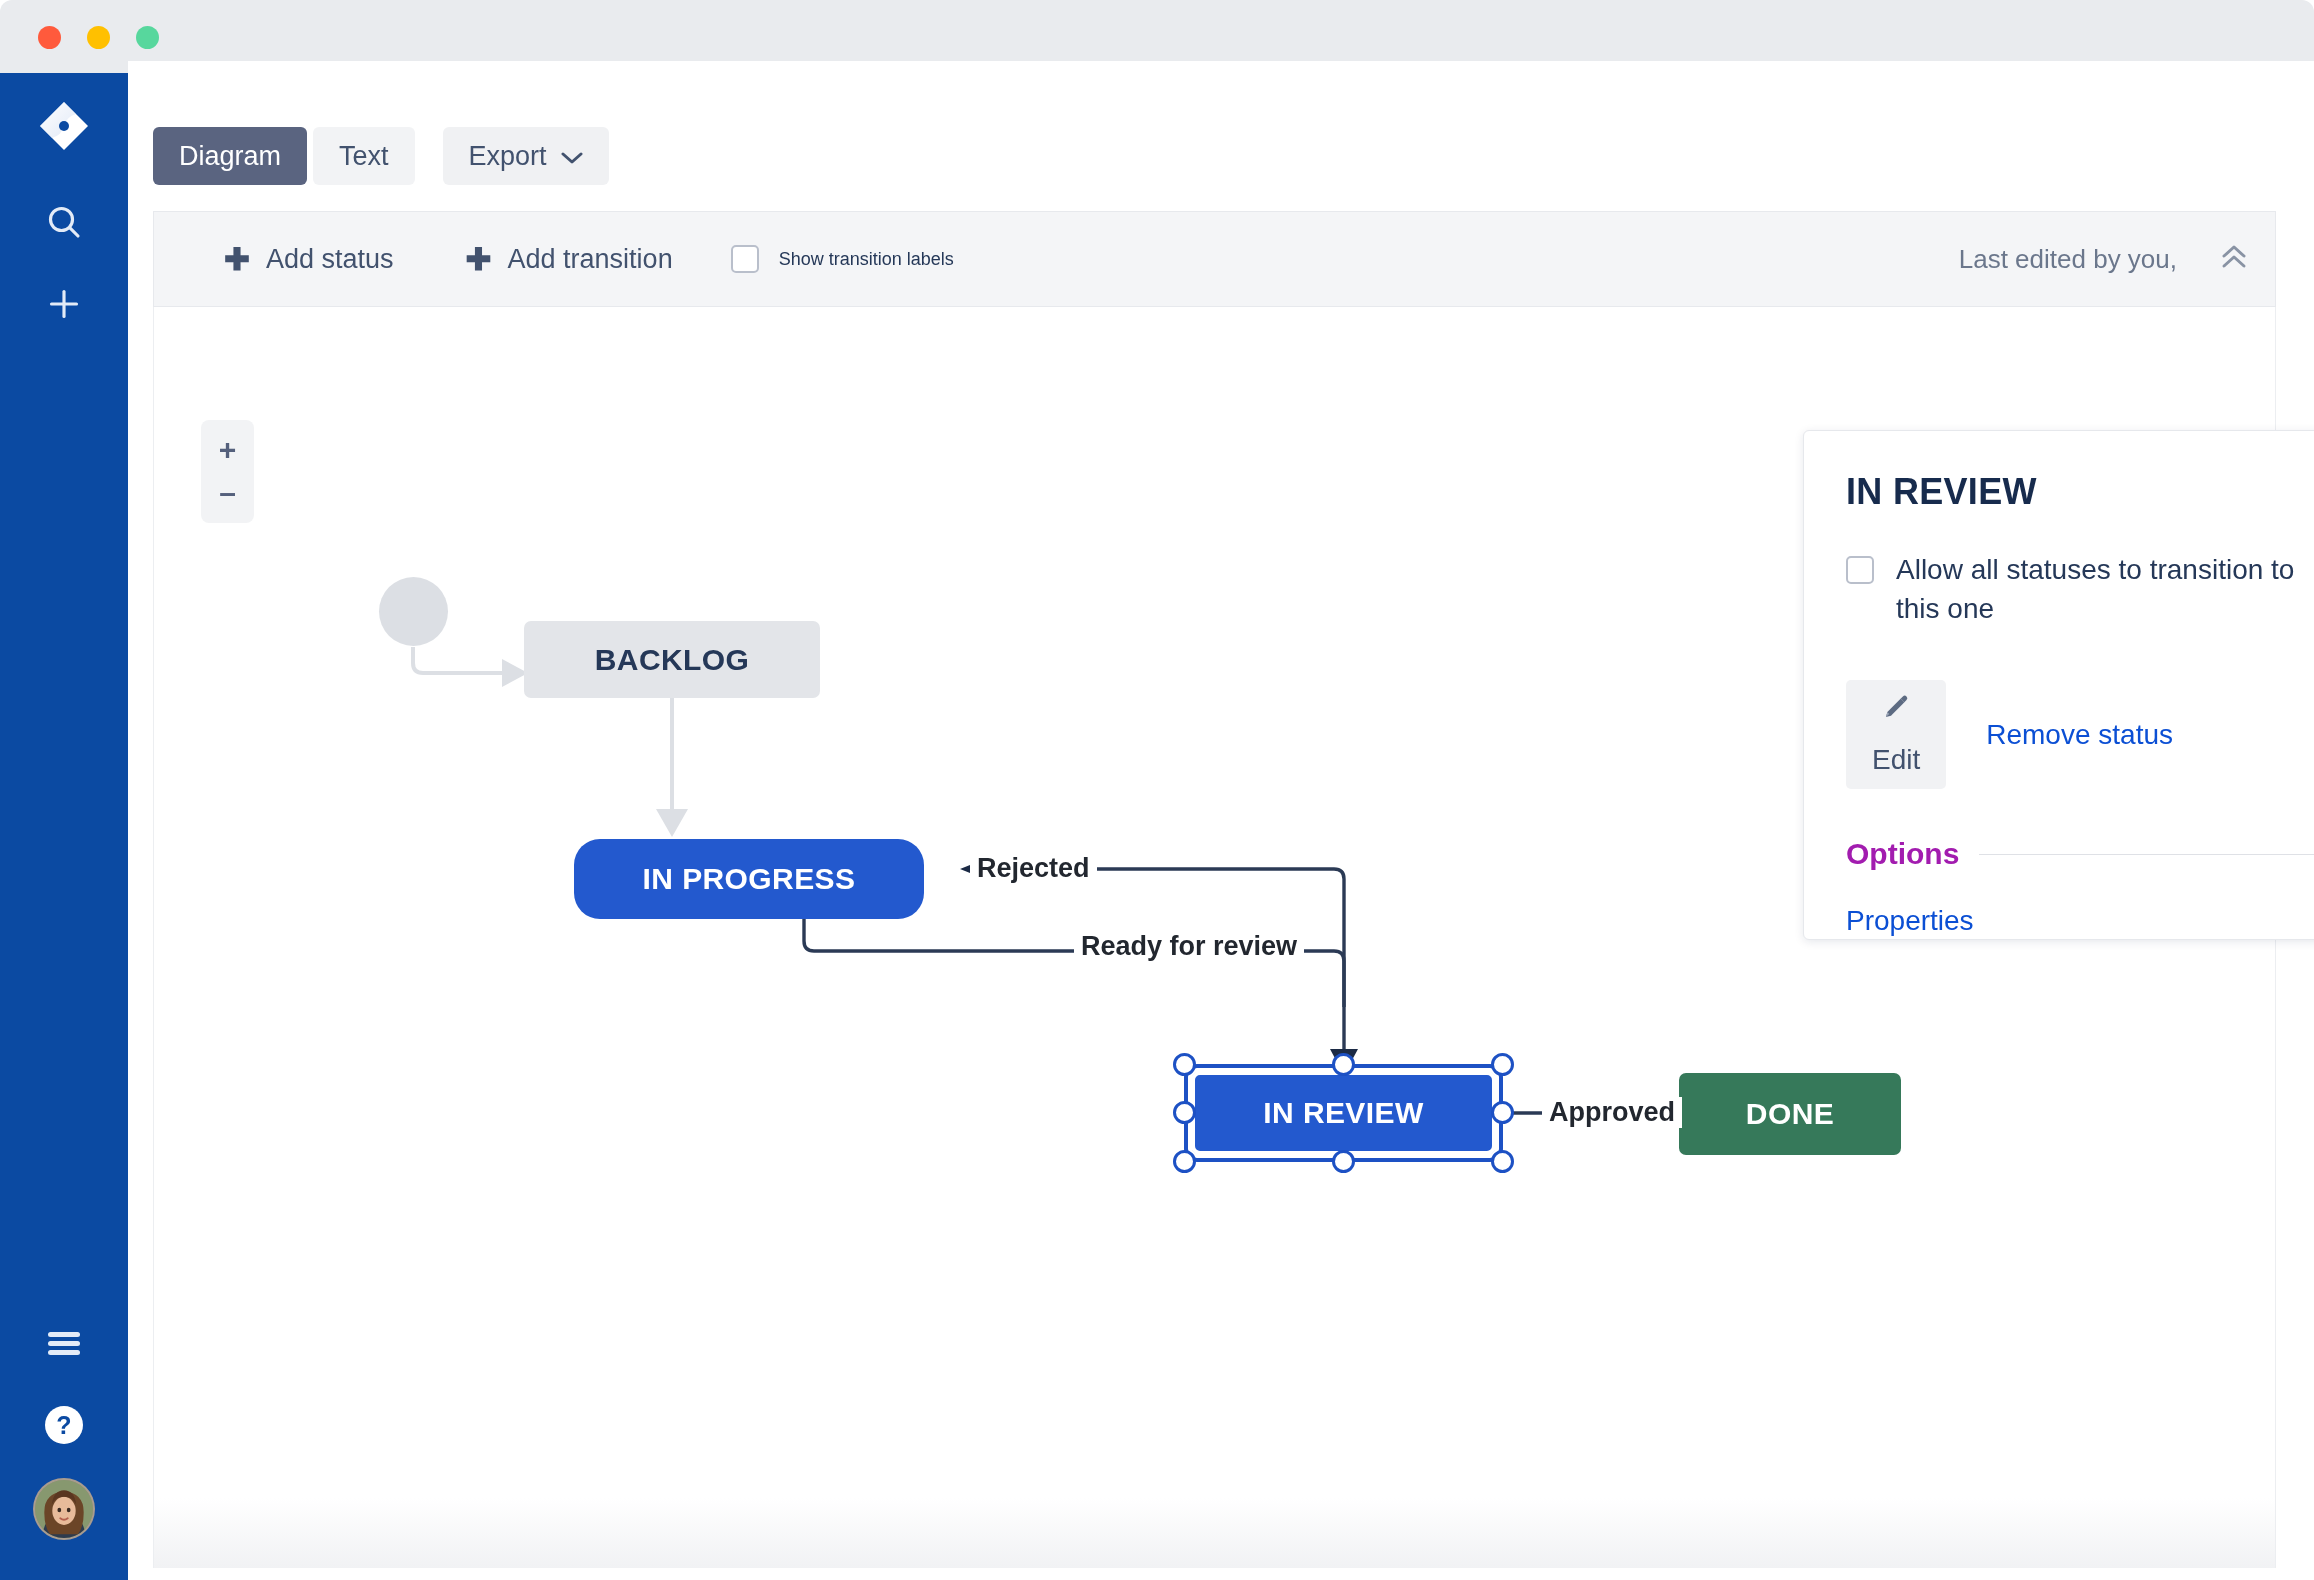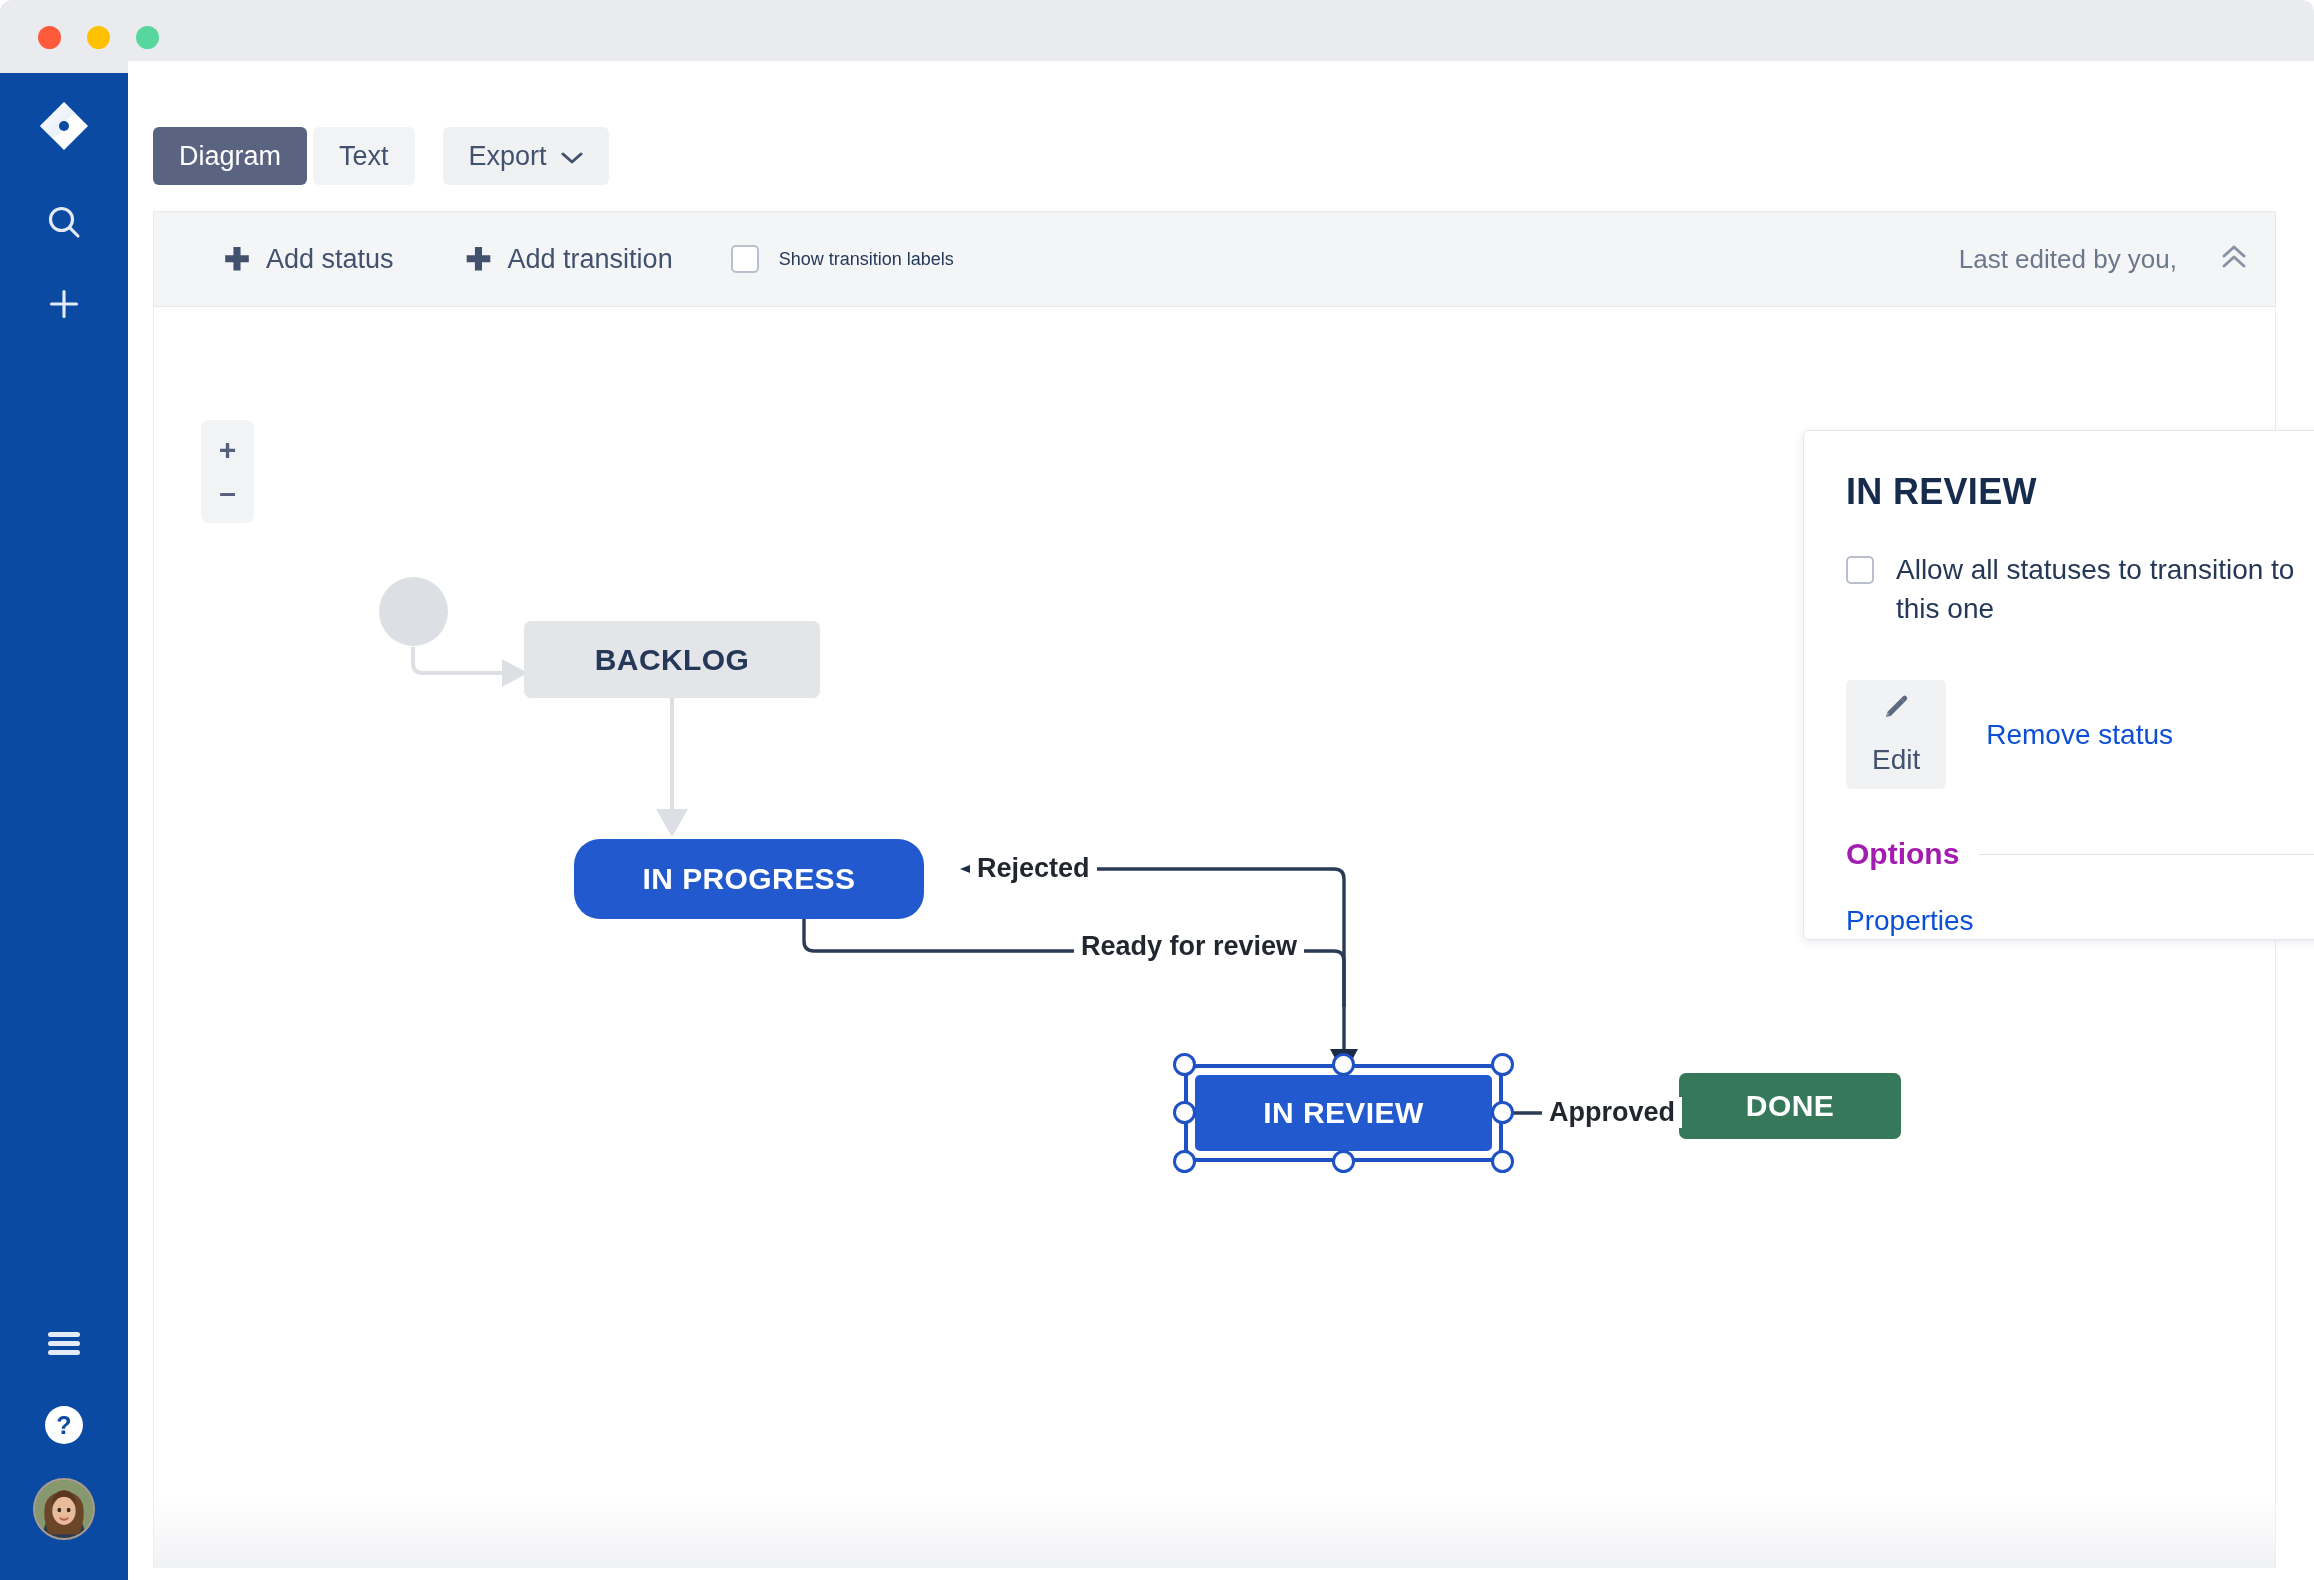--- a/index.html
+++ b/index.html
@@ -371,21 +371,21 @@
         <div class="handle" style="left:-11px;  top:-11px;"></div>
         <div class="handle" style="left:148px;  top:-11px;"></div>
         <div class="handle" style="left:307px;  top:-11px;"></div>
         <div class="handle" style="left:-11px;  top:37px;"></div>
         <div class="handle" style="left:307px;  top:37px;"></div>
         <div class="handle" style="left:-11px;  top:86px;"></div>
         <div class="handle" style="left:148px;  top:86px;"></div>
         <div class="handle" style="left:307px;  top:86px;"></div>
       </div>
 
-      <div class="node done" style="left:1525px; top:766px; width:222px; height:66px;text-align:right;">
+      <div class="node done" style="left:1525px; top:766px; width:222px; height:82px;text-align:right;">
         <span>DONE</span>
       </div>
 
       <div class="elabel" style="left:816px; top:546px;">Rejected</div>
       <div class="elabel" style="left:920px; top:624px;">Ready for review</div>
       <div class="elabel" style="left:1388px; top:790px;">Approved</div>
 
       <div class="canvas-fade"></div>
     </div>
 

